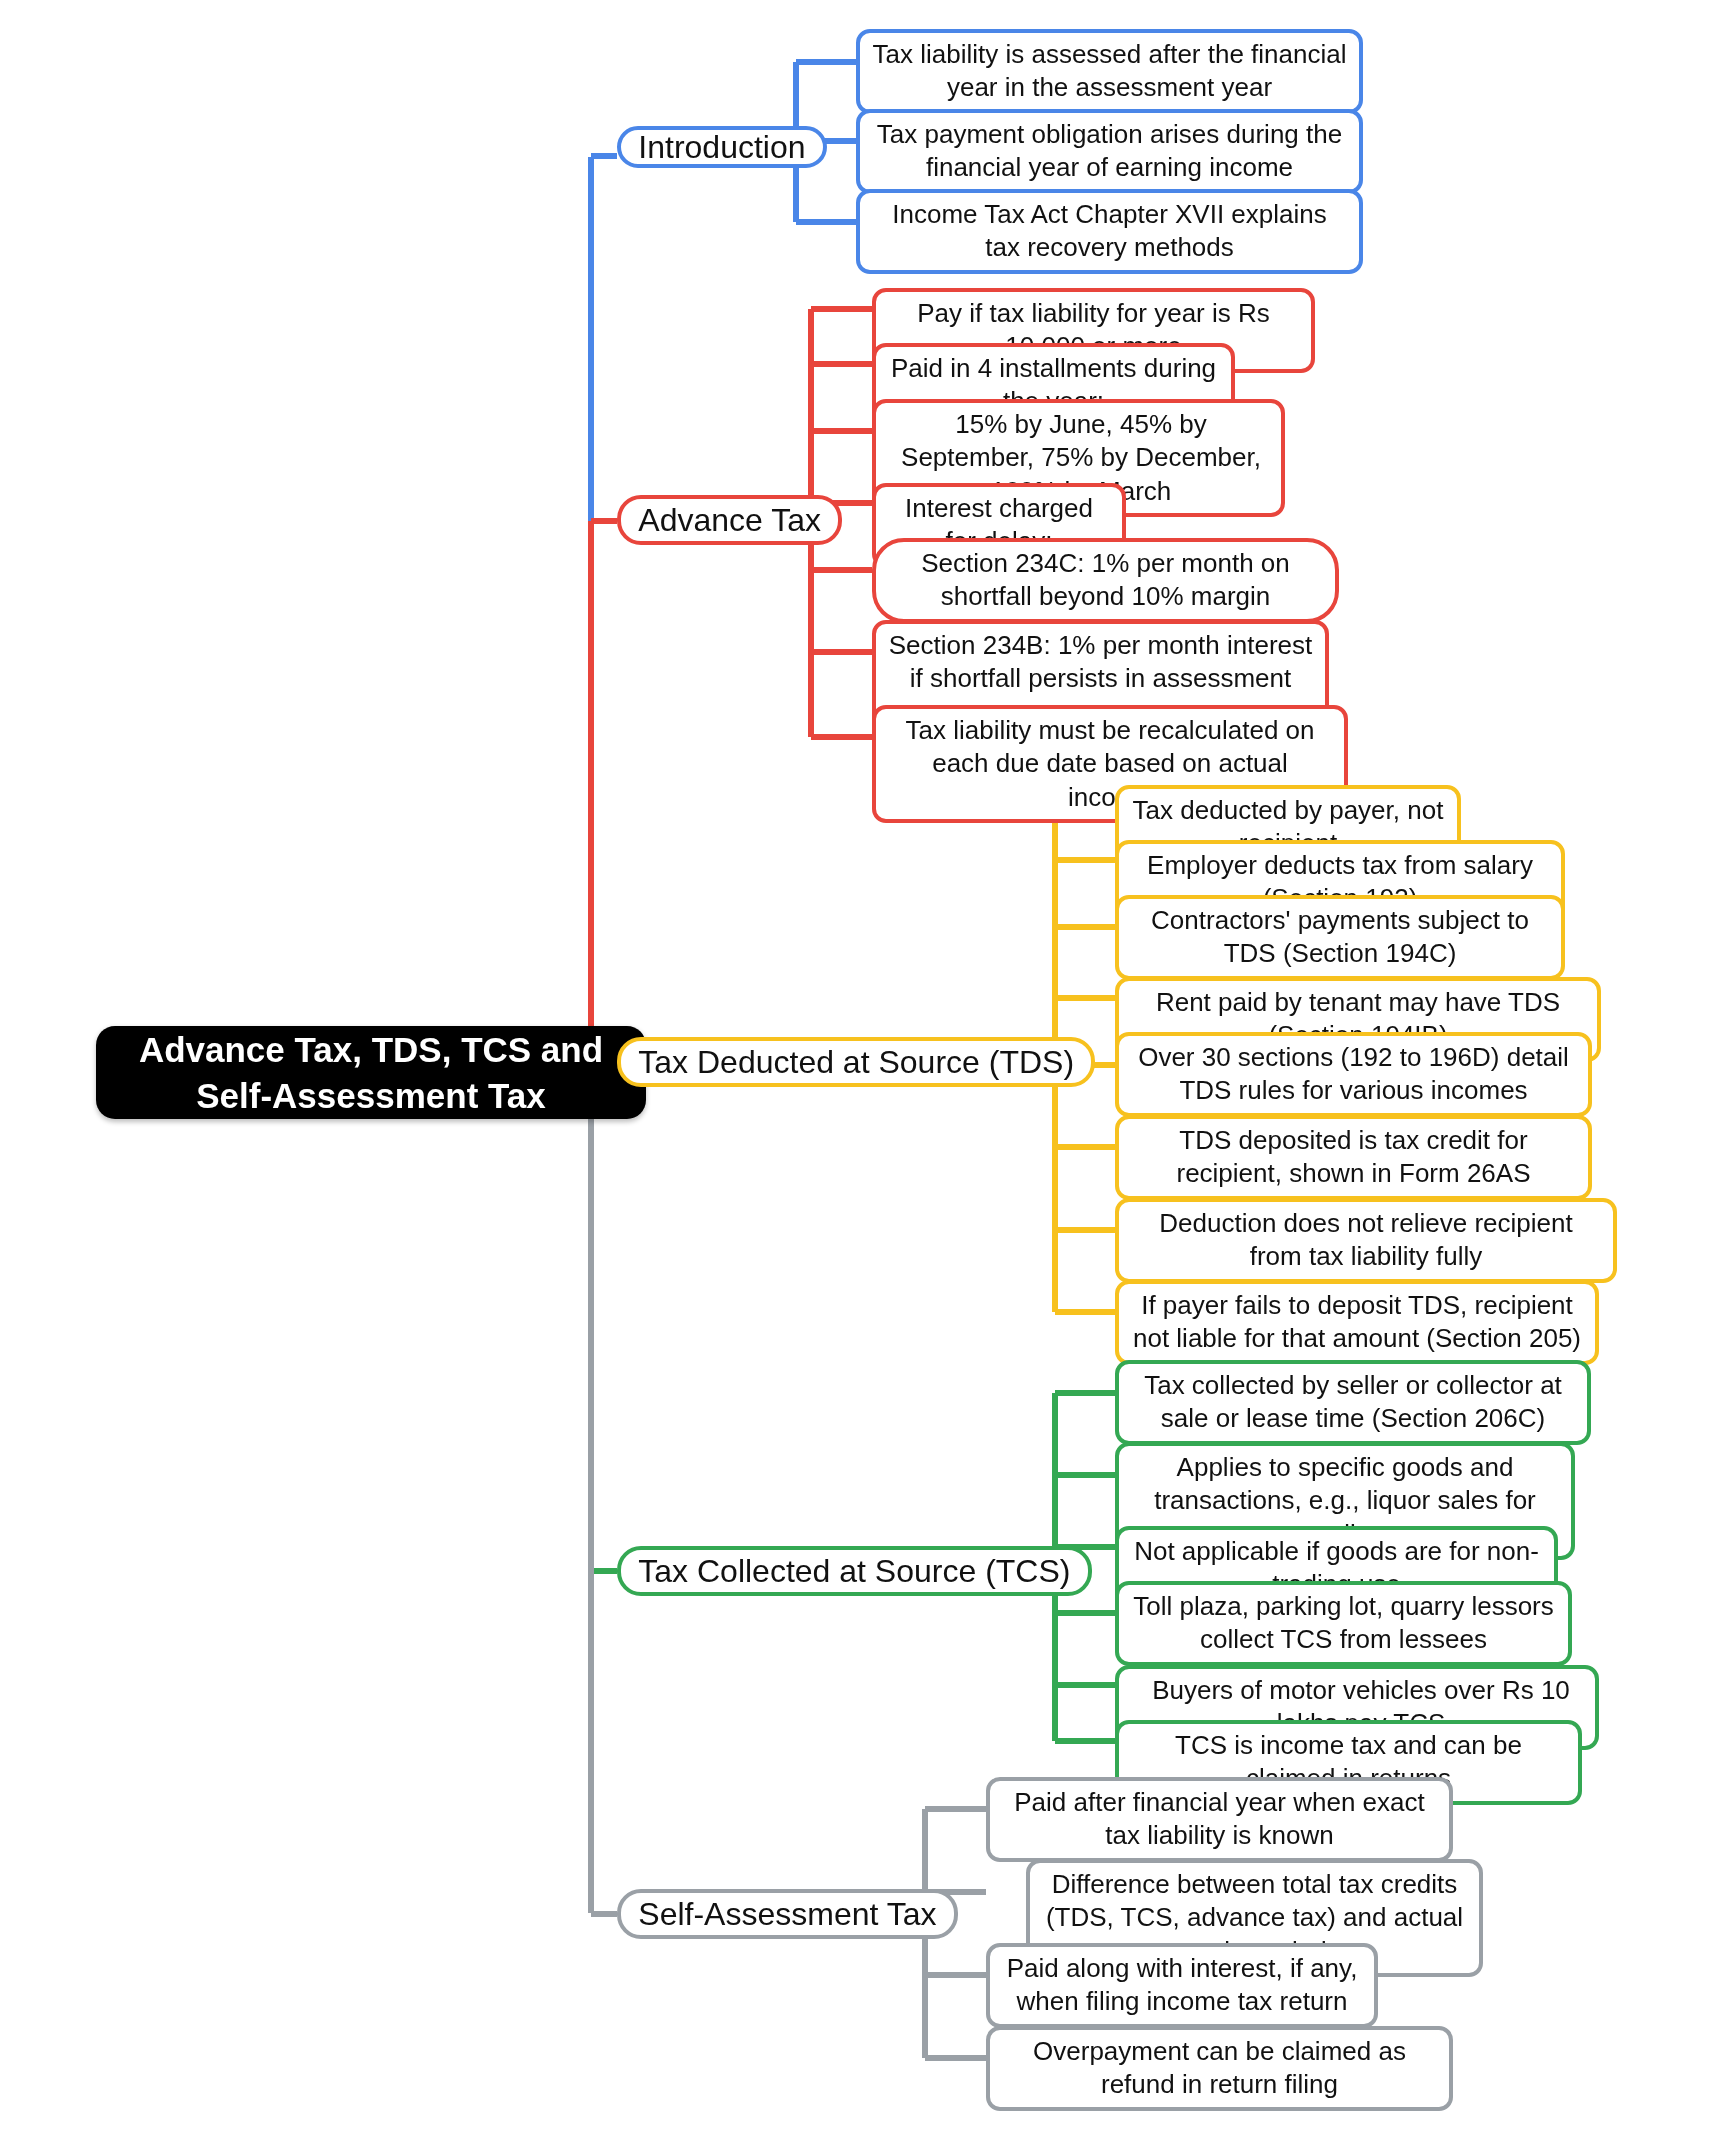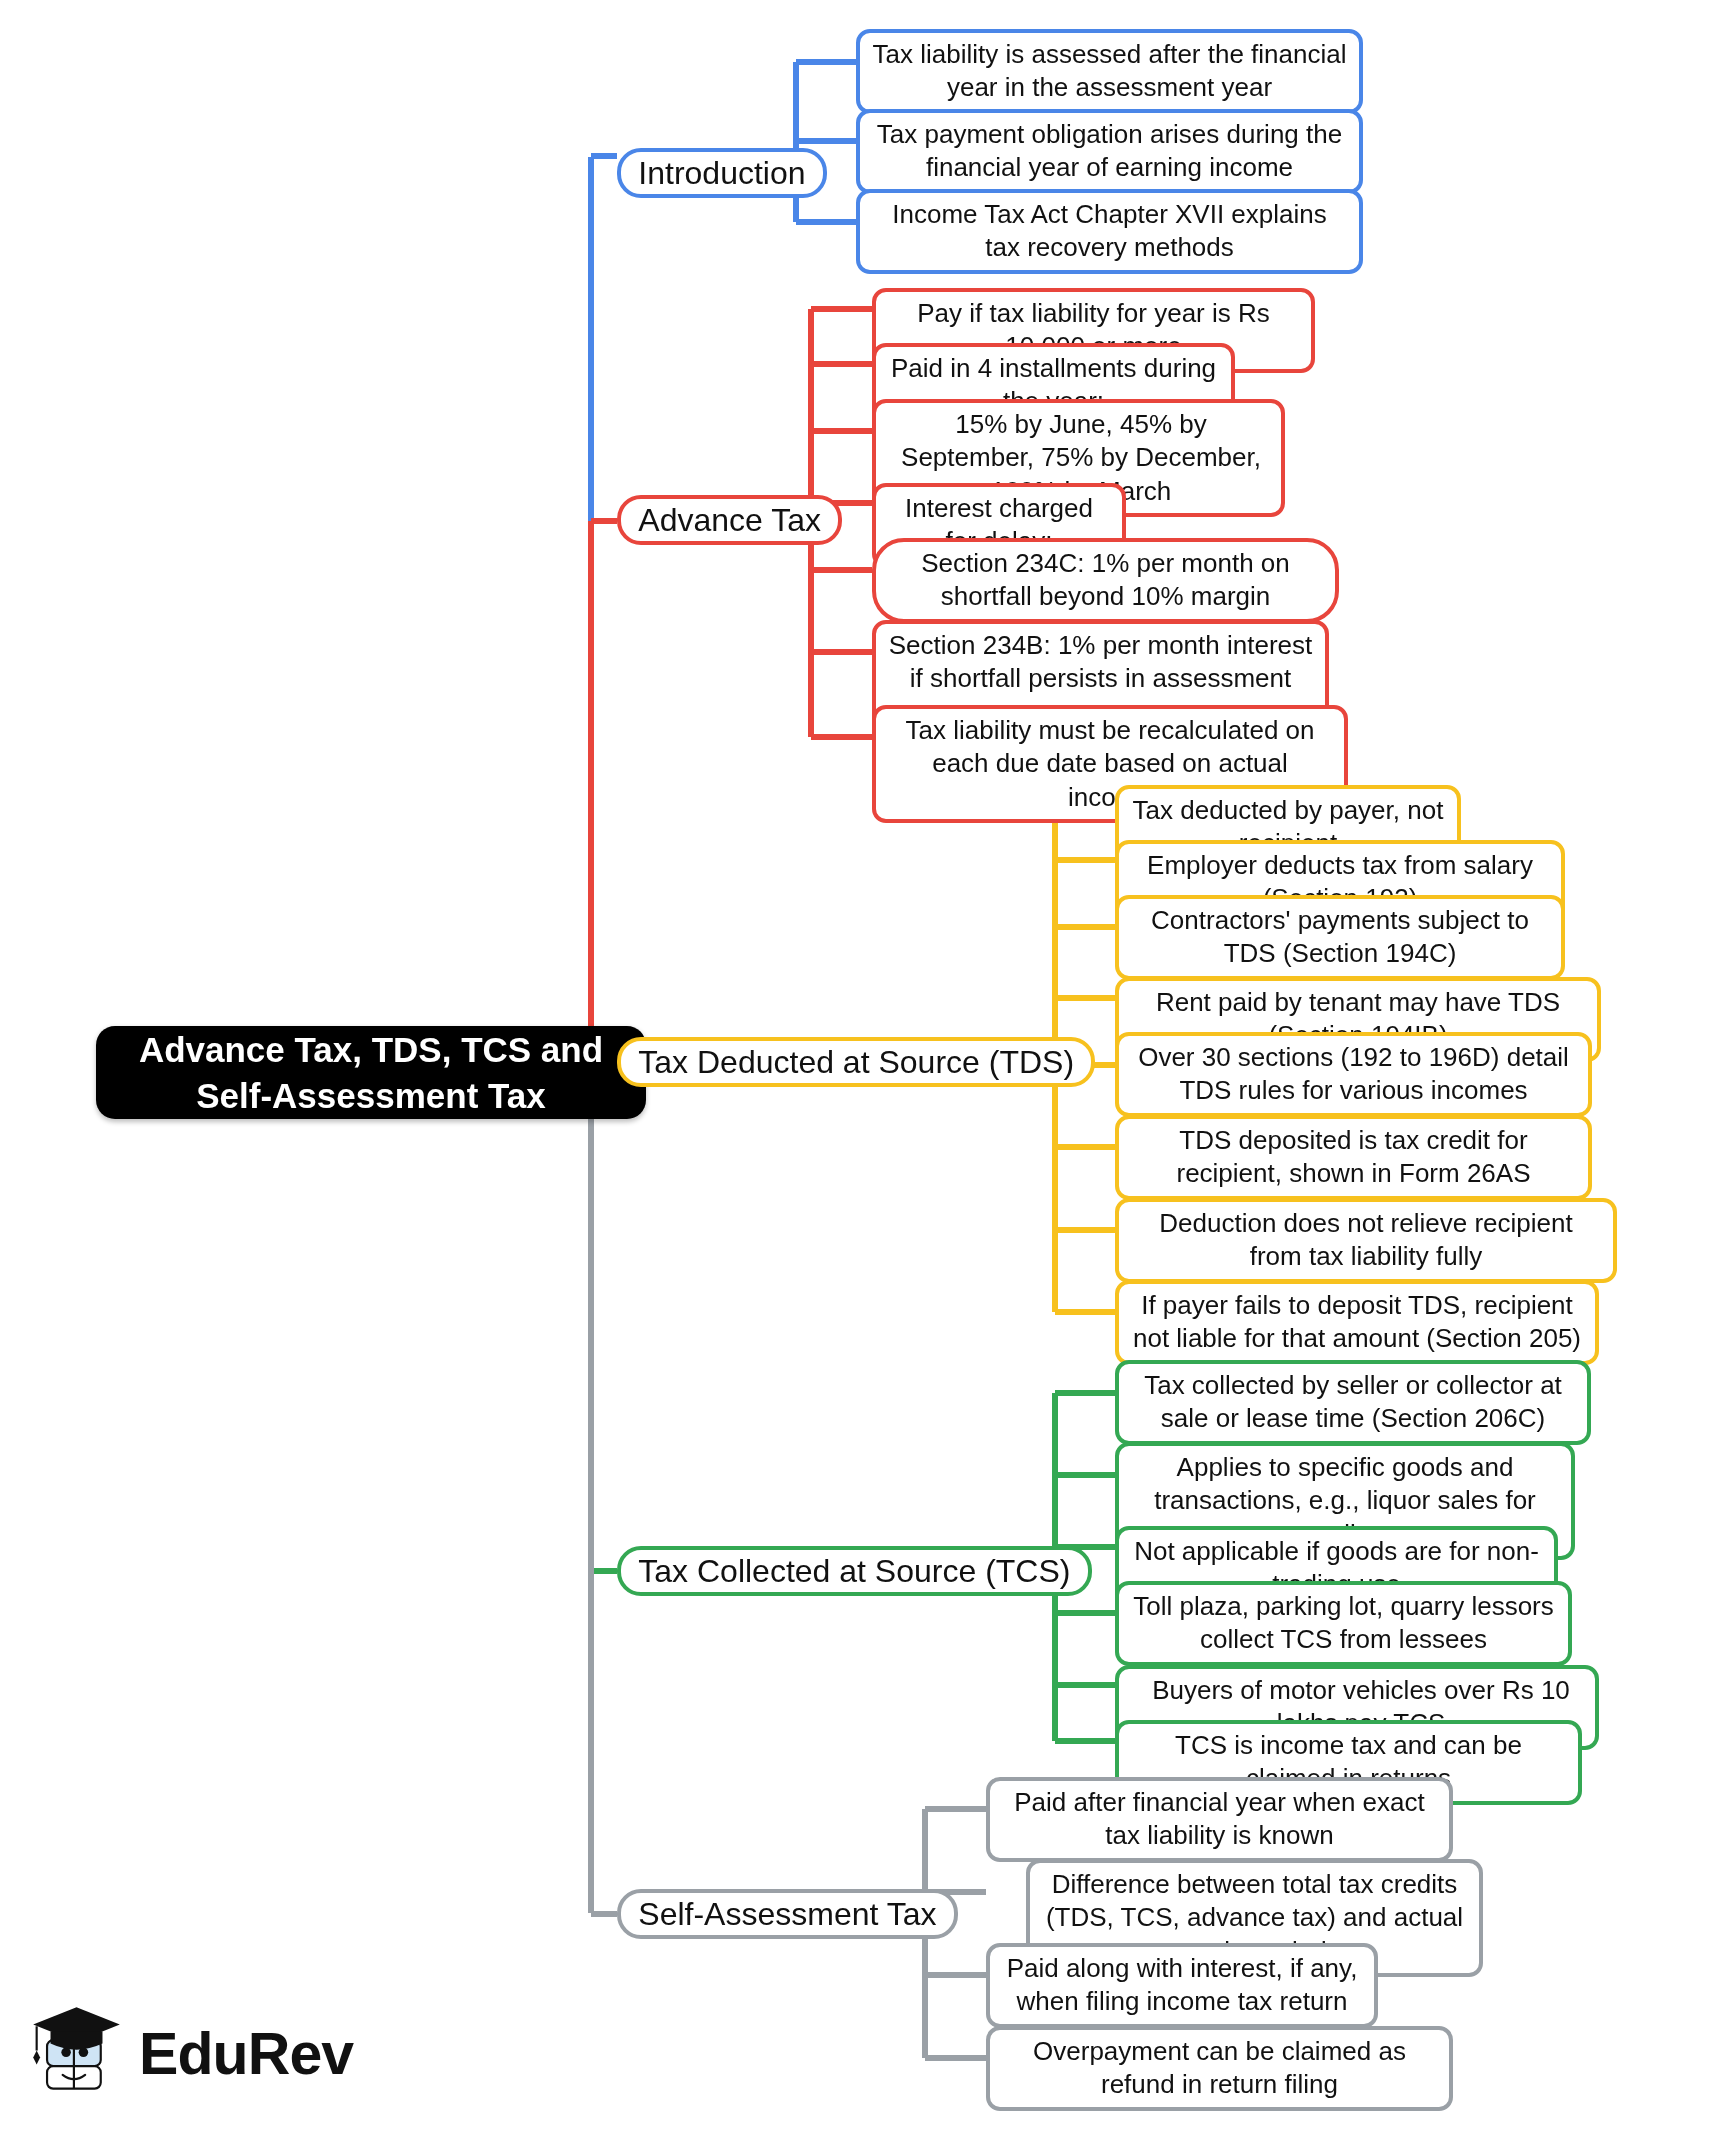--- a/index.html
+++ b/index.html
@@ -113,21 +113,21 @@
       <div class="ln lnh" style="top: 1911px; left: 591px; width: 26px; background: rgb(154, 160, 166);"></div>
       <div class="ln lnh" style="top: 1911px; left: 923px; width: 2.6px; background: rgb(154, 160, 166);"></div>
       <div class="ln lnv" style="left: 922px; top: 1809px; height: 249px; background: rgb(154, 160, 166);"></div>
       <div class="ln lnh" style="top: 1806px; left: 925px; width: 61px; background: rgb(154, 160, 166);"></div>
       <div class="ln lnh" style="top: 1889px; left: 925px; width: 61px; background: rgb(154, 160, 166);"></div>
       <div class="ln lnh" style="top: 1972px; left: 925px; width: 61px; background: rgb(154, 160, 166);"></div>
       <div class="ln lnh" style="top: 2055px; left: 925px; width: 61px; background: rgb(154, 160, 166);"></div>
       <div class="ln lnh" style="top: 1069px; left: 541px; width: 53px; background: rgb(247, 193, 30);"></div>
     </div>
   <div id="nodes">
-      <div class="node branch" style="left: 617px; top: 148px; min-width: 169px; height: 50px; border-color: rgb(74, 134, 232);">
+      <div class="node branch" style="left: 617px; top: 126px; min-width: 169px; height: 42px; border-color: rgb(74, 134, 232);">
         <span>Introduction</span>
       </div>
       <div class="node leaf" style="left: 856px; top: 29px; width: 507px; min-height: 65px; border-color: rgb(74, 134, 232);">
         <span>Tax liability is assessed after the financial year in the assessment year</span>
       </div>
       <div class="node leaf" style="left: 856px; top: 109px; width: 507px; min-height: 65px; border-color: rgb(74, 134, 232);">
         <span>Tax payment obligation arises during the financial year of earning income</span>
       </div>
       <div class="node leaf" style="left: 856px; top: 189px; width: 507px; min-height: 65px; border-color: rgb(74, 134, 232);">
         <span>Income Tax Act Chapter XVII explains tax recovery methods</span>
@@ -214,37 +214,15 @@
         <span>Difference between total tax credits (TDS, TCS, advance tax) and actual tax is settled</span>
       </div>
       <div class="node leaf" style="left: 986px; top: 1943px; width: 392px; min-height: 65px; border-color: rgb(154, 160, 166);">
         <span>Paid along with interest, if any, when filing income tax return</span>
       </div>
       <div class="node leaf" style="left: 986px; top: 2026px; width: 467px; min-height: 65px; border-color: rgb(154, 160, 166);">
         <span>Overpayment can be claimed as refund in return filing</span>
       </div>
     </div>
 
-  <div id="logo">
-    <span class="mark">
-      <svg viewBox="0 0 112 120" width="97" height="104" xmlns="http://www.w3.org/2000/svg">
-
-        <rect x="22" y="44" width="62" height="30" rx="7" ry="7" fill="#cfe4f5" stroke="#111" stroke-width="2.5"></rect>
-        <rect x="22" y="74" width="62" height="26" rx="7" ry="7" fill="#ffffff" stroke="#111" stroke-width="2.5"></rect>
-        <line x1="53" y1="44" x2="53" y2="100" stroke="#111" stroke-width="2.5"></line>
-
-        <circle cx="44" cy="58" r="5.5" fill="#111"></circle>
-        <circle cx="64" cy="58" r="5.5" fill="#111"></circle>
-
-        <path d="M40 84 Q53 94 66 84" fill="none" stroke="#111" stroke-width="2.5" stroke-linecap="round"></path>
-
-        <path d="M6 26 L56 6 L106 26 L56 46 Z" fill="#111"></path>
-        <path d="M26 34 L26 48 Q56 62 86 48 L86 34" fill="#111"></path>
-
-        <path d="M10 28 L10 56" stroke="#111" stroke-width="2.5" fill="none"></path>
-        <path d="M10 56 l-4 8 4 8 4 -8 z" fill="#111"></path>
-      </svg>
-    </span>
-    <span class="wordmark">EduRev</span>
-  </div>
 
 </div>
 
 
 </body></html>

